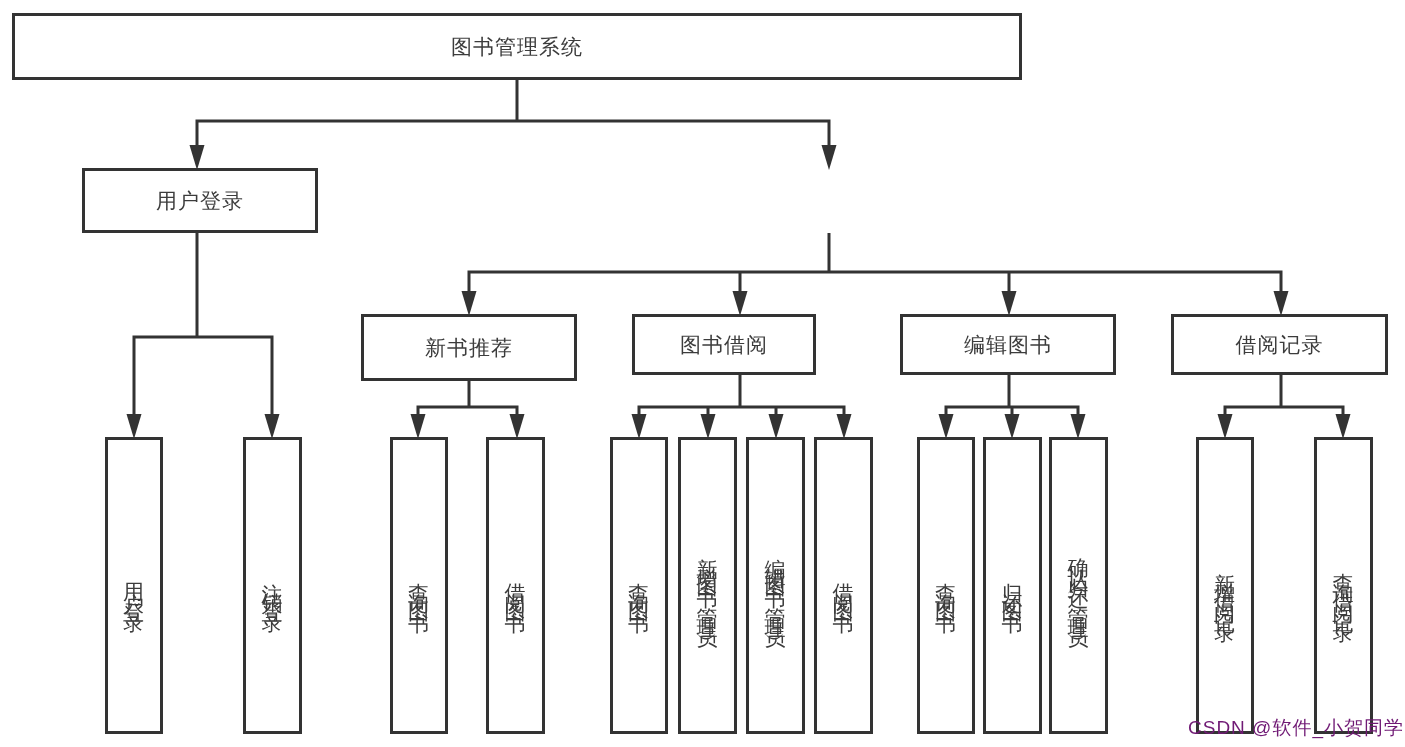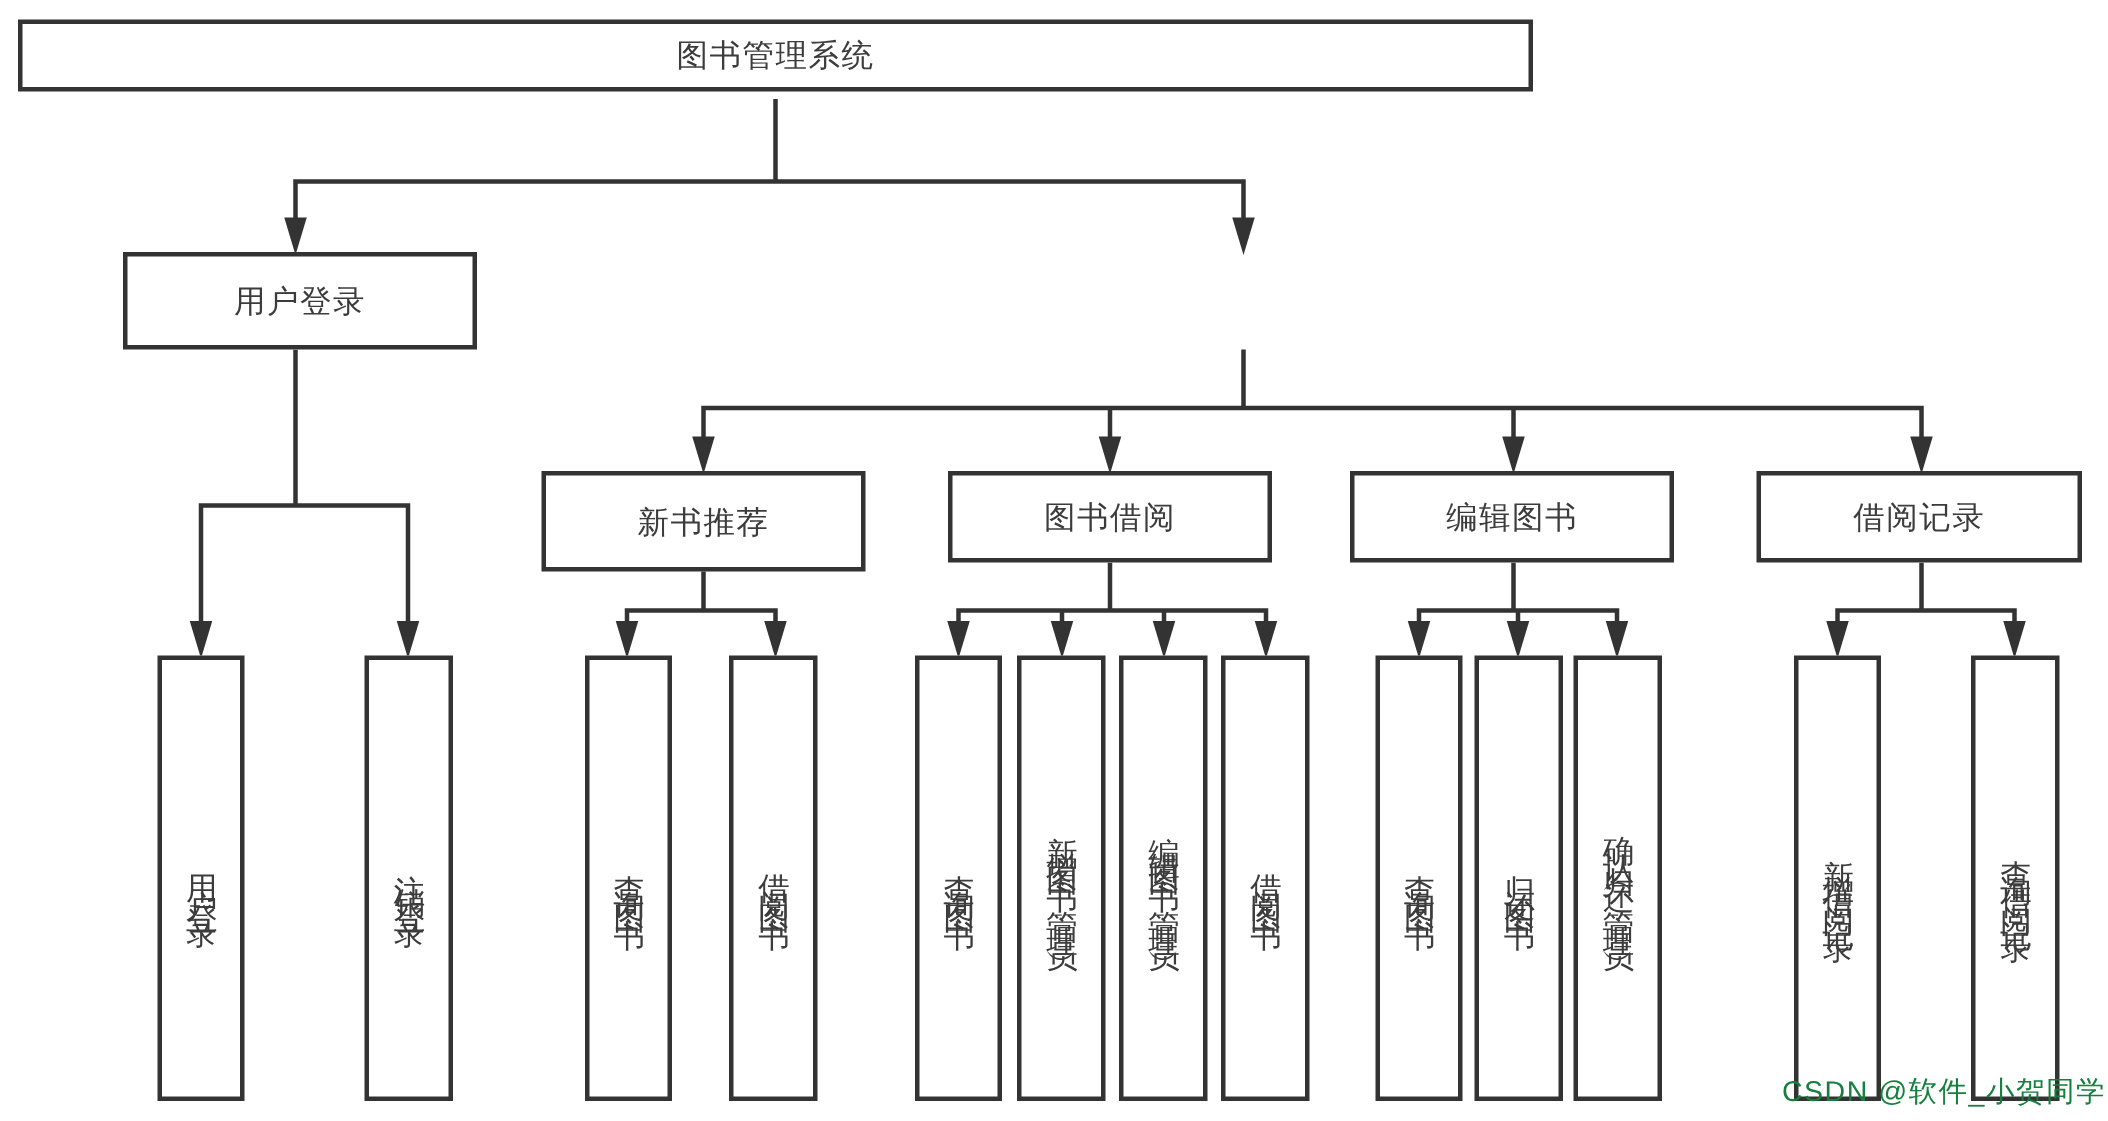--- a/index.html
+++ b/index.html
@@ -10,46 +10,46 @@
   .connector-layer{position:absolute;left:0;top:0;width:1405px;height:747px;}
   .node{
     position:absolute;box-sizing:border-box;border:3px solid #333333;background:#ffffff;
     display:flex;align-items:center;justify-content:center;
     font-size:21px;color:#3c3c3c;letter-spacing:1px;
   }
   .vnode span{
     writing-mode:vertical-rl;letter-spacing:10px;line-height:1;display:block;
   }
   
-  .n-root{left:12px;top:13px;width:1010px;height:48px;}
+  .n-root{left:12px;top:13px;width:1010px;height:67px;}
   
   .n-user{left:82px;top:168px;width:236px;height:65px;}
   .n-mgmt{left:712px;top:168px;width:235px;height:65px;}
   
   .n-rec{left:361px;top:314px;width:216px;height:67px;}
-  .n-bor{left:632px;top:314px;width:216px;height:61px;}
+  .n-bor{left:632px;top:314px;width:184px;height:61px;}
   .n-cur{left:900px;top:314px;width:216px;height:61px;}
   .n-log{left:1171px;top:314px;width:217px;height:61px;}
   
   .leaf{top:437px;height:297px;}
   .v0{left:105px;width:58px;}
   .v1{left:243px;width:59px;}
   .v2{left:390px;width:58px;}
   .v3{left:486px;width:59px;}
   .v4{left:610px;width:58px;}
   .v5{left:678px;width:59px;}
   .v6{left:746px;width:59px;}
   .v7{left:814px;width:59px;}
   .v8{left:917px;width:58px;}
   .v9{left:983px;width:59px;}
   .v10{left:1049px;width:59px;}
   .v11{left:1196px;width:58px;}
   .v12{left:1314px;width:59px;}
   .watermark{
-    position:absolute;left:1188px;top:715px;font-size:19px;color:#15803d;
+    position:absolute;left:1188px;top:715px;font-size:19px;color:#701a75;
     letter-spacing:1px;white-space:nowrap;
   }
 </style>
 </head>
 <body>
 
 <div class="canvas">
 
   <svg class="connector-layer" viewBox="0 0 1405 747" xmlns="http://www.w3.org/2000/svg">
     <g stroke="#333333" stroke-width="3" fill="none">

